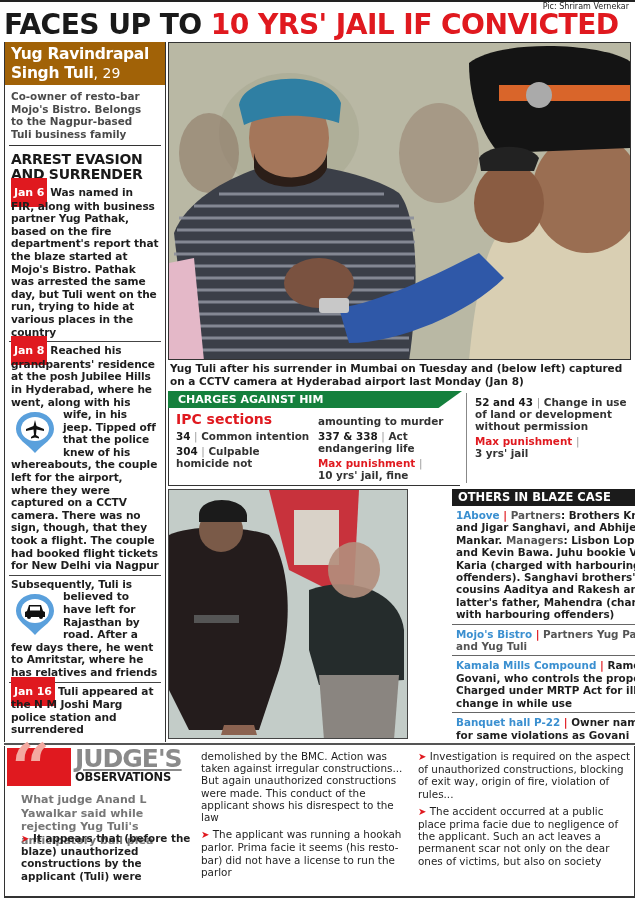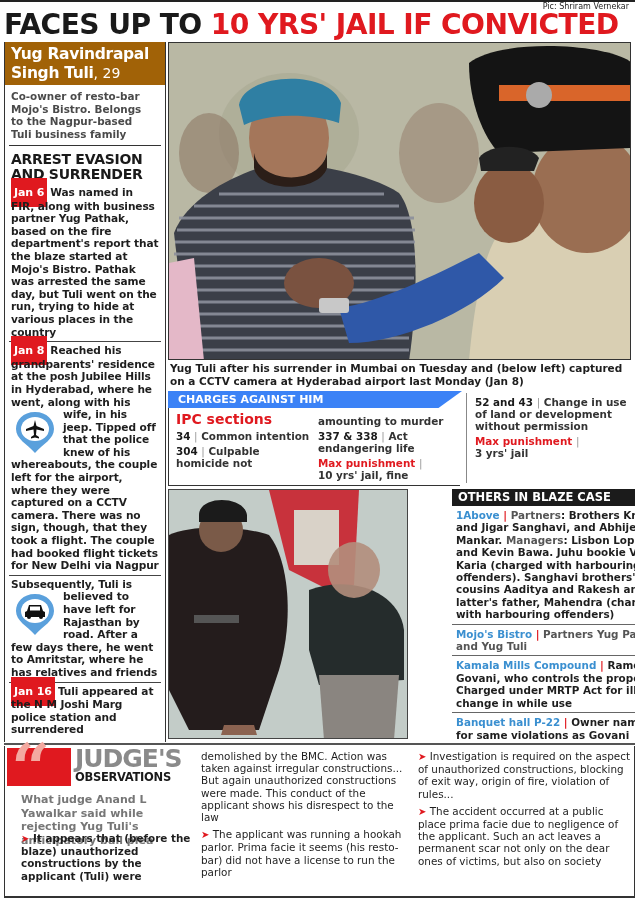--- a/index.html
+++ b/index.html
@@ -24,21 +24,21 @@
   .date-tag { background: #e0191f; color: #fff; padding: 8px 3px; font-size: 11px; margin-right: 3px; }
   .pin { float: left; width: 44px; height: 44px; margin: 2px 6px 2px 2px; position: relative; }
   .pin svg { width: 44px; height: 44px; display: block; }
 
   
   .photo-main { position: absolute; left: 168px; top: 42px; width: 463px; height: 318px; overflow: hidden; background: linear-gradient(180deg,#9aa08c 0%,#b6b19a 35%,#c8c3ad 60%,#d7d2c2 100%); border: 1px solid #333; }
   .caption { position: absolute; left: 170px; top: 362px; width: 460px; font-weight: bold; font-size: 10.5px; line-height: 12.5px; color: #1e1e1e; }
 
   
   .charges { position: absolute; left: 168px; top: 391px; width: 467px; height: 95px; }
-  .charges-head { position: absolute; left: 0; top: 0; width: 294px; height: 17px; background: #3b82f6; color: #fff; font-weight: bold; font-size: 11px; line-height: 17px; padding-left: 10px; clip-path: polygon(0 0,100% 0,92% 100%,0 100%); }
+  .charges-head { position: absolute; left: 0; top: 0; width: 294px; height: 17px; background: #15803d; color: #fff; font-weight: bold; font-size: 11px; line-height: 17px; padding-left: 10px; clip-path: polygon(0 0,100% 0,92% 100%,0 100%); }
   .charges-frame { position: absolute; left: 0; top: 17px; width: 292px; height: 78px; border-left: 1px solid #333; border-bottom: 1px solid #333; }
   .ipc-col1 { position: absolute; left: 8px; top: 20px; width: 140px; }
   .ipc-col2 { position: absolute; left: 150px; top: 24px; width: 145px; }
   .mrtp-col { position: absolute; left: 298px; top: 2px; width: 168px; padding-left: 8px; border-left: 1px solid #888; height: 90px; }
   .red-head { color: #e0191f; font-weight: bold; font-size: 14px; line-height: 16px; }
   .ch-text { font-size: 10.4px; line-height: 12px; font-weight: bold; color: #333; margin-top: 3px; }
   .ch-text b { color: #1a1a1a; }
   .pipe { color: #999; font-weight: normal; }
   .max-lbl { color: #e0191f; }
 
@@ -52,21 +52,21 @@
   .oth-item + .oth-item { border-top: 1px solid #666; }
   .blue { color: #3a8fd0; }
   .grey { color: #555; }
   .rbar { color: #e0191f; }
 
   
   .judge-rule { position: absolute; left: 4px; top: 743px; width: 631px; height: 2px; background: #555; }
   .judge { position: absolute; left: 4px; top: 746px; width: 631px; height: 152px; border-left: 1px solid #333; border-right: 1px solid #333; border-bottom: 2px solid #333; }
   .quote-box { position: absolute; left: 2px; top: 2px; width: 64px; height: 38px; background: #e0191f; }
   .quote-box span { position: absolute; left: 4px; top: -14px; font-family: "DejaVu Serif", serif; font-weight: bold; font-size: 68px; color: #f3a9a0; line-height: 68px; }
-  .judge-title { position: absolute; left: 70px; top: 0; font-weight: bold; font-size: 25px; line-height: 26px; color: #8a8a8a; letter-spacing: -1px; }
+  .judge-title { position: absolute; left: 70px; top: 0; font-weight: bold; font-size: 25px; line-height: 26px; color: #8a8a8a; letter-spacing: -1px; text-decoration: underline; }
   .judge-sub { position: absolute; left: 70px; top: 24px; font-weight: bold; font-size: 11.5px; color: #1a1a1a; letter-spacing: -0.3px; }
   .judge-intro { position: absolute; left: 16px; top: 47px; width: 175px; font-weight: bold; font-size: 11px; line-height: 13.5px; color: #777; }
   .jcol { position: absolute; font-size: 10.4px; line-height: 12.2px; font-weight: normal; color: #1e1e1e; }
   .jcol p { margin-bottom: 5px; }
   .arrow { color: #e0191f; font-size: 10px; }
   .j1 { left: 16px; top: 86px; width: 178px; font-weight: bold; }
   .j2 { left: 196px; top: 4px; width: 210px; }
   .j3 { left: 413px; top: 4px; width: 215px; }
 </style>
 </head>

